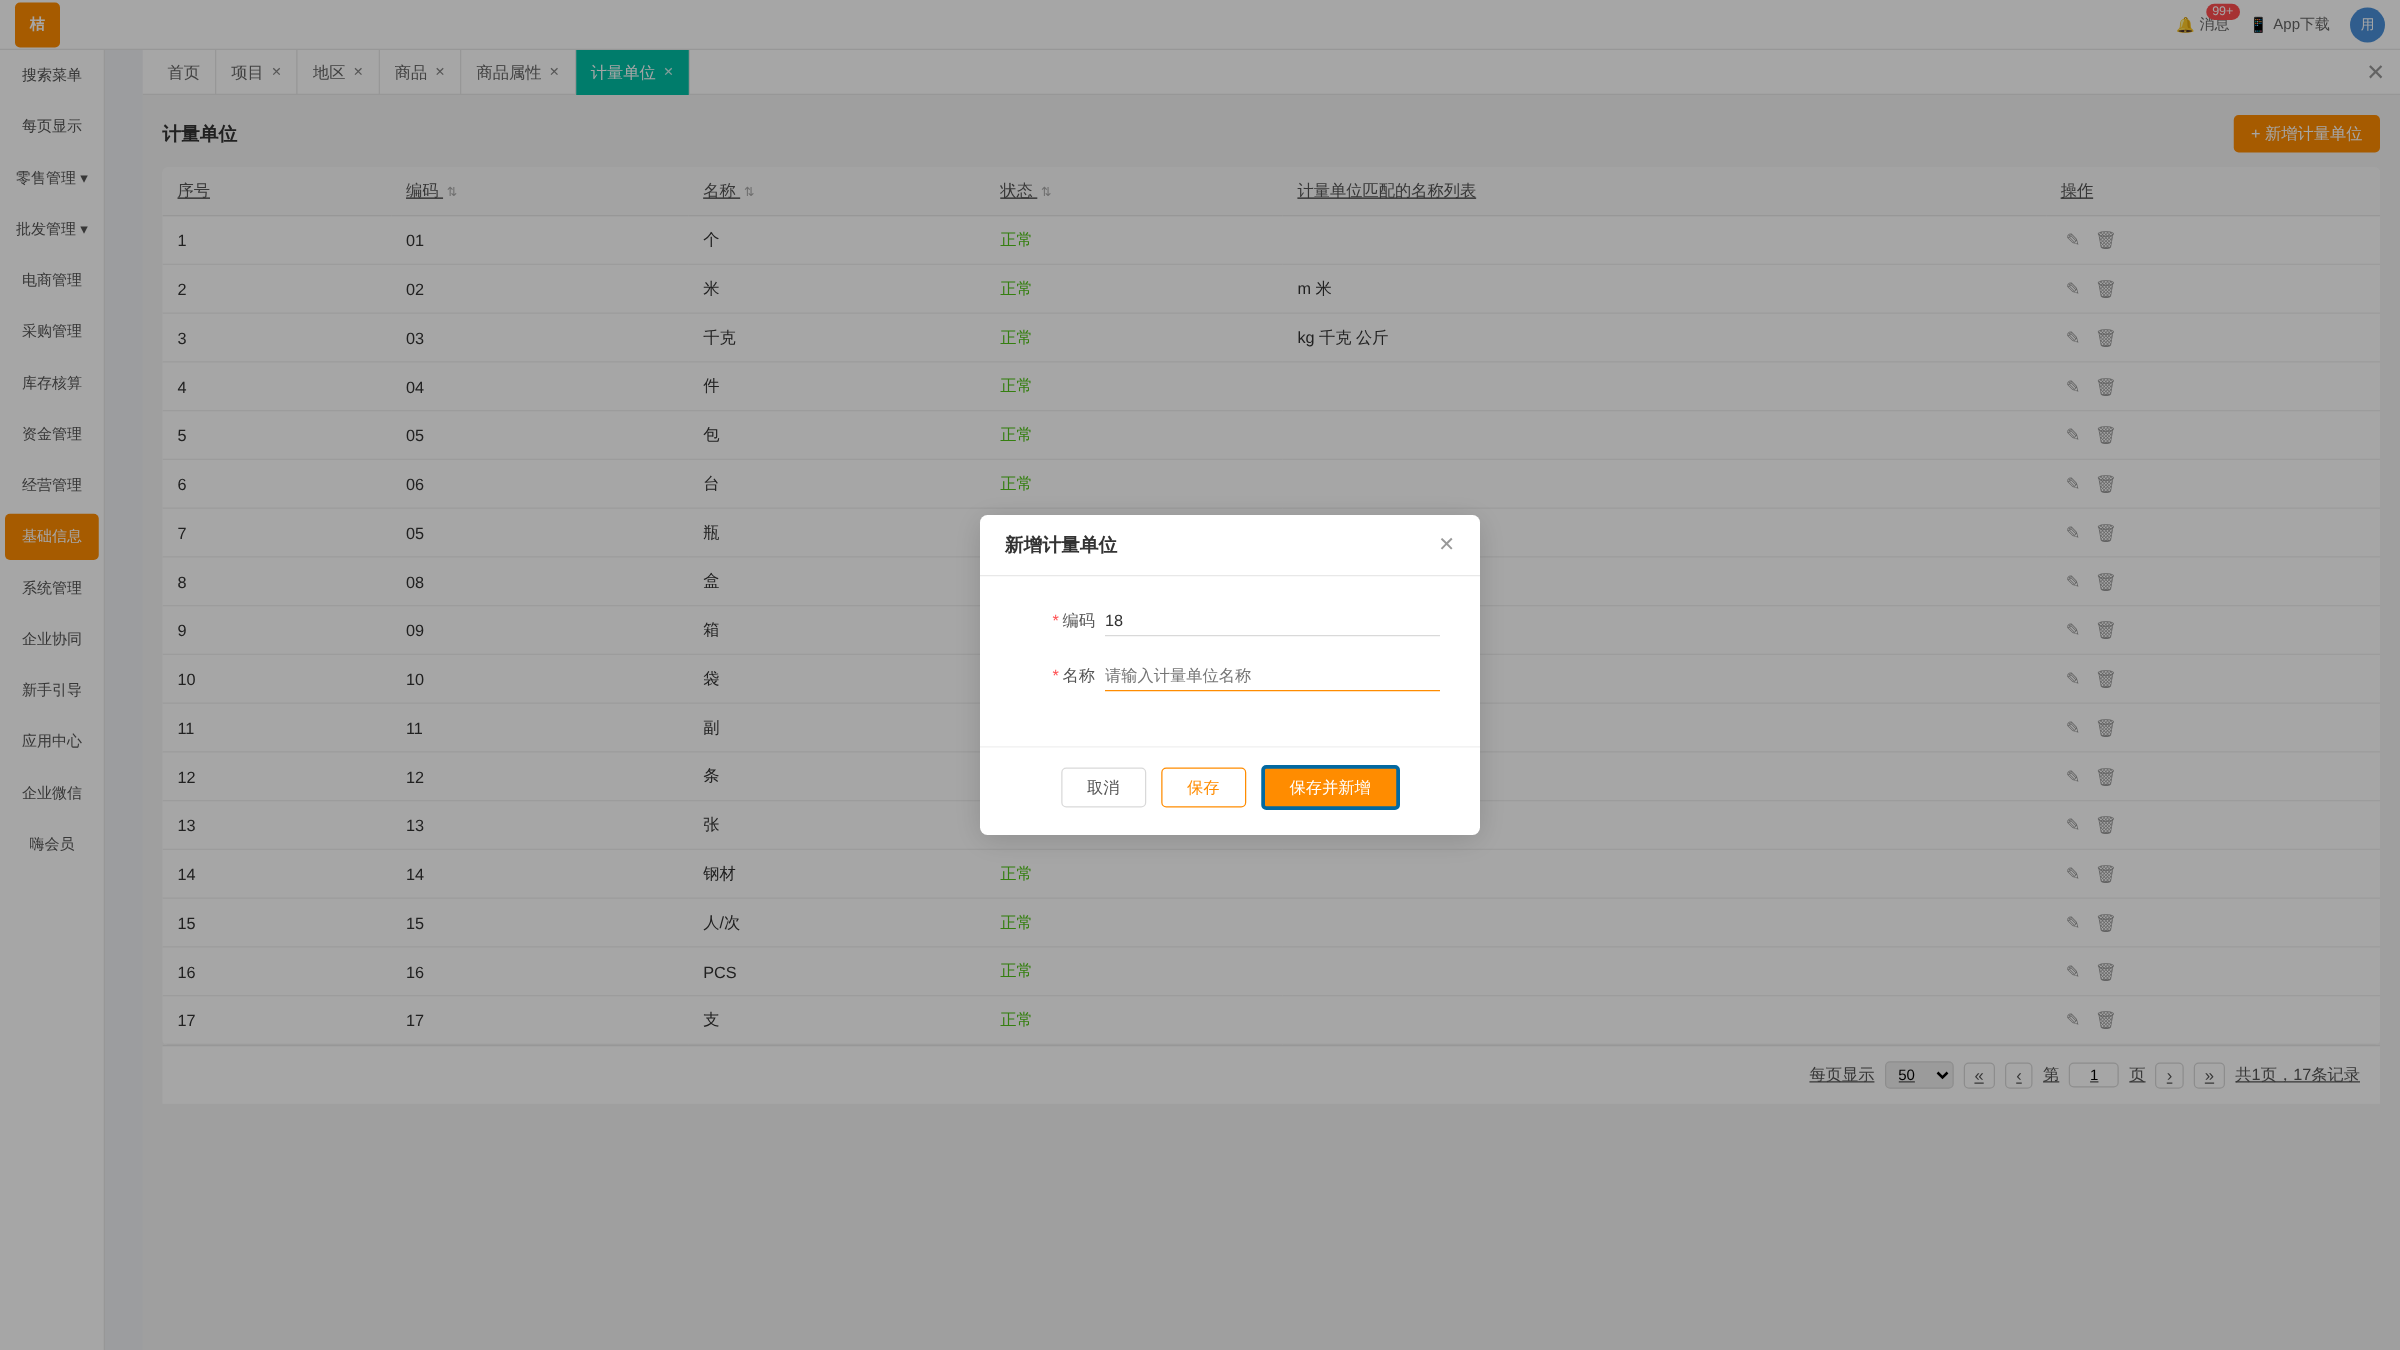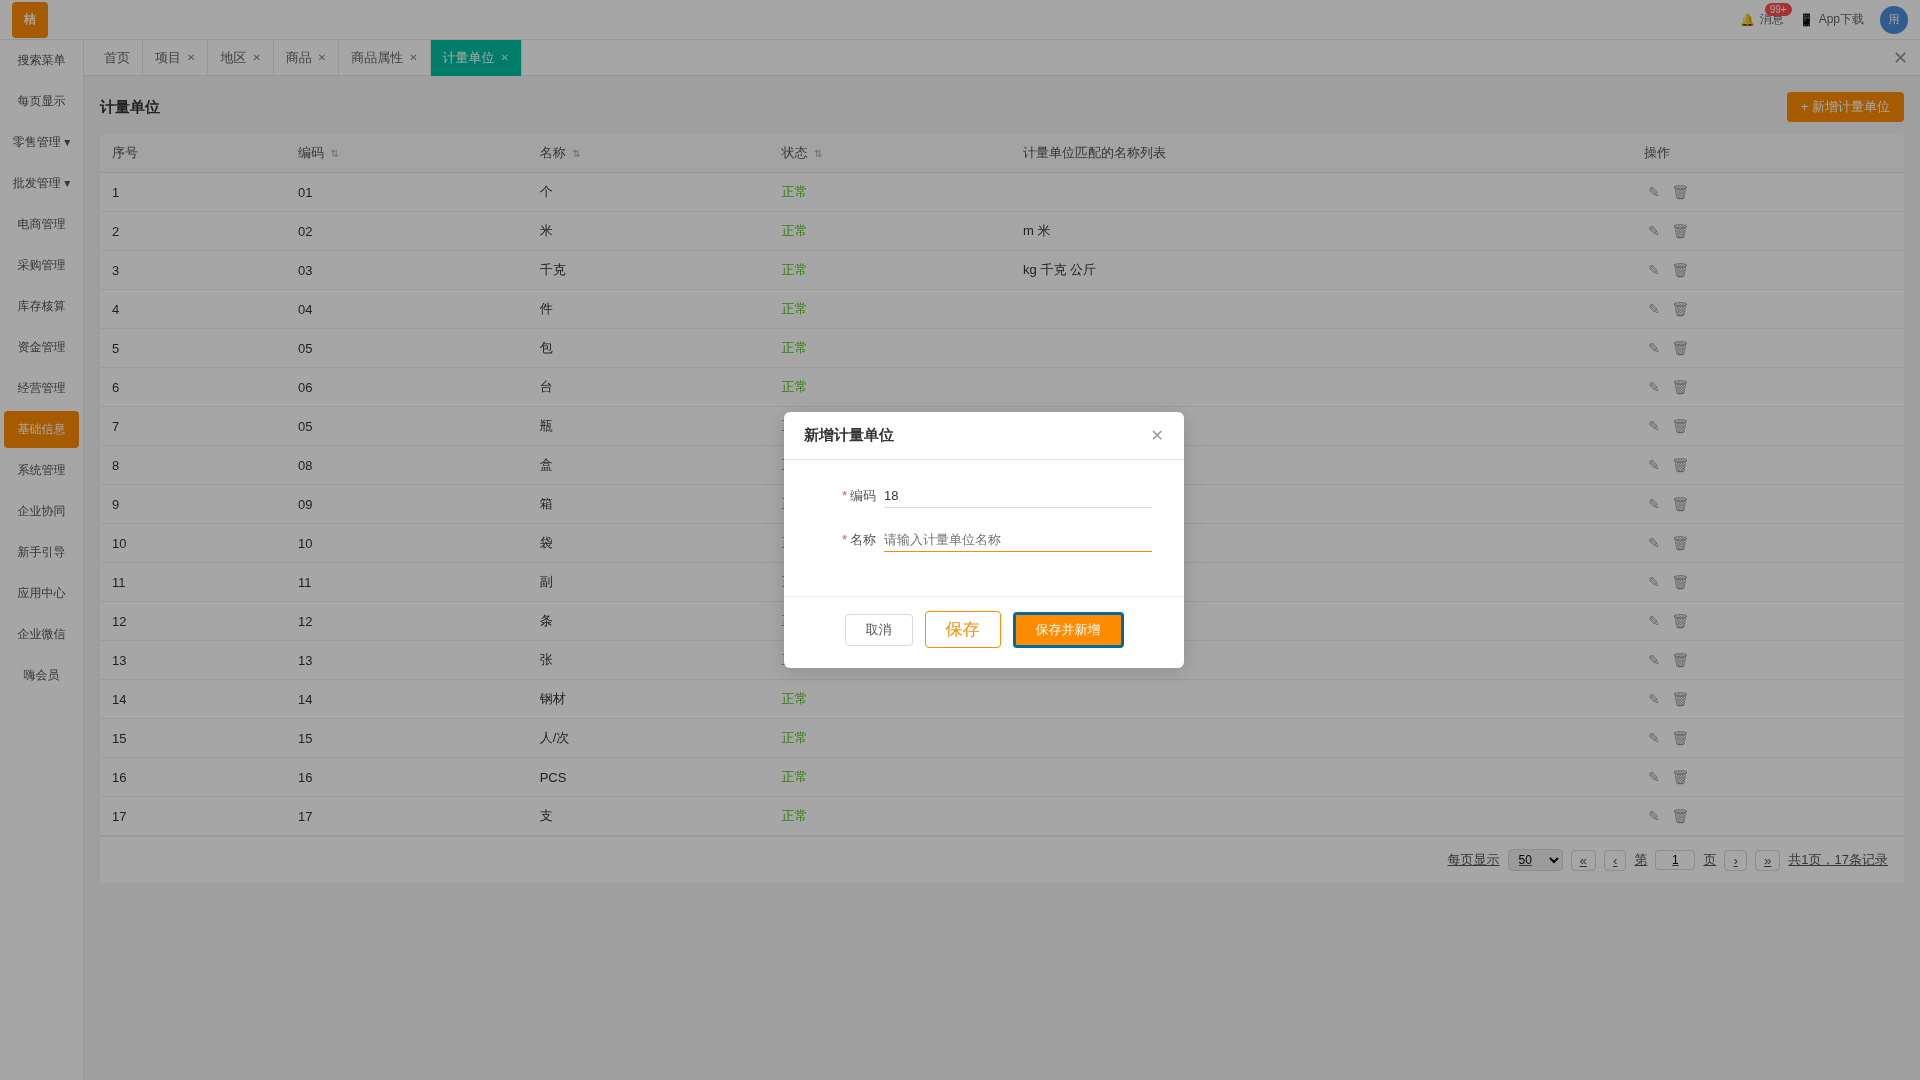--- a/index.html
+++ b/index.html
@@ -10,21 +10,21 @@
     .top-bar { height: 40px; background: #fff; display: flex; align-items: center; padding: 0 12px; border-bottom: 1px solid #e8e8e8; justify-content: space-between; }
     .top-bar-left { display: flex; align-items: center; gap: 8px; }
     .logo-area { display: flex; align-items: center; gap: 6px; }
     .logo-icon { width: 36px; height: 36px; background: #ff8c00; border-radius: 4px; display: flex; align-items: center; justify-content: center; color: white; font-weight: bold; font-size: 12px; }
     .top-bar-right { display: flex; align-items: center; gap: 16px; }
     .notification-btn { position: relative; display: flex; align-items: center; gap: 4px; color: #666; font-size: 12px; cursor: pointer; }
     .badge { background: #ff4d4f; color: white; border-radius: 10px; padding: 1px 5px; font-size: 10px; position: absolute; top: -8px; right: -8px; }
     .app-download-btn { display: flex; align-items: center; gap: 4px; color: #666; font-size: 12px; cursor: pointer; }
     .avatar { width: 28px; height: 28px; background: #4a90d9; border-radius: 50%; display: flex; align-items: center; justify-content: center; color: white; font-size: 11px; }
 
-    .main-layout { display: flex; flex: 1; overflow: hidden; }
+    .main-layout { display: flex; flex: 1; overflow: hidden; gap: 30px; }
 
     
     .sidebar { width: 84px; background: #fff; border-right: 1px solid #e8e8e8; display: flex; flex-direction: column; overflow-y: auto; }
     .sidebar-item { padding: 10px 4px; text-align: center; cursor: pointer; color: #555; font-size: 12px; border-radius: 4px; margin: 2px 4px; }
     .sidebar-item.active { background: #ff8c00; color: white; }
 
     
     .content-area { flex: 1; display: flex; flex-direction: column; overflow: hidden; }
 
     
@@ -36,21 +36,21 @@
 
     
     .page-content { flex: 1; padding: 16px; overflow-y: auto; background: #f5f5f5; }
     .page-header { display: flex; align-items: center; justify-content: space-between; margin-bottom: 12px; }
     .page-title { font-size: 15px; font-weight: bold; color: #333; }
     .add-btn { background: #ff8c00; color: white; border: none; padding: 6px 14px; border-radius: 4px; cursor: pointer; font-size: 13px; }
 
     
     .table-container { background: white; border-radius: 4px; overflow: hidden; }
     table { width: 100%; border-collapse: collapse; }
-    thead tr { background: #fafafa; }
+    thead tr { background: #fafafa; text-decoration: underline; }
     th { padding: 10px 12px; text-align: left; font-weight: normal; color: #555; font-size: 13px; border-bottom: 1px solid #e8e8e8; white-space: nowrap; }
     td { padding: 9px 12px; font-size: 13px; color: #333; border-bottom: 1px solid #f0f0f0; }
     .status-normal { color: #52c41a; }
     .action-btn { background: none; border: none; cursor: pointer; color: #999; font-size: 14px; padding: 2px 4px; }
 
     
     .pagination { display: flex; align-items: center; justify-content: flex-end; padding: 12px 16px; background: white; border-top: 1px solid #e8e8e8; gap: 8px; font-size: 13px; color: #555; text-decoration: underline; }
     .page-size-select { border: 1px solid #d9d9d9; border-radius: 4px; padding: 2px 6px; font-size: 12px; }
     .page-btn { border: 1px solid #d9d9d9; background: white; padding: 2px 8px; border-radius: 4px; cursor: pointer; color: #555; }
     .page-input { border: 1px solid #d9d9d9; border-radius: 4px; padding: 2px 6px; width: 40px; text-align: center; font-size: 12px; }
@@ -62,21 +62,21 @@
     .modal-title { font-size: 15px; font-weight: bold; color: #333; }
     .modal-close { background: none; border: none; cursor: pointer; color: #999; font-size: 16px; }
     .modal-body { padding: 24px 32px; }
     .form-row { display: flex; align-items: center; margin-bottom: 20px; }
     .form-label { width: 60px; text-align: right; color: #555; font-size: 13px; margin-right: 8px; flex-shrink: 0; }
     .form-label .required { color: #ff4d4f; margin-right: 3px; }
     .form-input { flex: 1; border: none; border-bottom: 1px solid #d9d9d9; padding: 4px 0; font-size: 13px; outline: none; color: #333; }
     .form-input.name-input { border-bottom-color: #ff8c00; }
     .modal-footer { display: flex; align-items: center; justify-content: center; padding: 14px 20px 20px; gap: 12px; border-top: 1px solid #f0f0f0; }
     .btn-cancel { background: white; color: #555; border: 1px solid #d9d9d9; padding: 6px 20px; border-radius: 4px; cursor: pointer; font-size: 13px; }
-    .btn-save { background: white; color: #ff8c00; border: 1px solid #ff8c00; padding: 6px 20px; border-radius: 4px; cursor: pointer; font-size: 17px; }
+    .btn-save { background: white; color: #ff8c00; border: 1px solid #ff8c00; padding: 6px 20px; border-radius: 4px; cursor: pointer; font-size: 13px; }
     .btn-save-new { background: #ff8c00; color: white; border: 3px solid #0369a1; padding: 6px 20px; border-radius: 4px; cursor: pointer; font-size: 13px; }
 
     .sort-icon { display: inline-block; margin-left: 3px; color: #aaa; font-size: 10px; }
   </style>
 </head>
 <body>
 
 <div class="app-container">
 
   <div class="top-bar">

